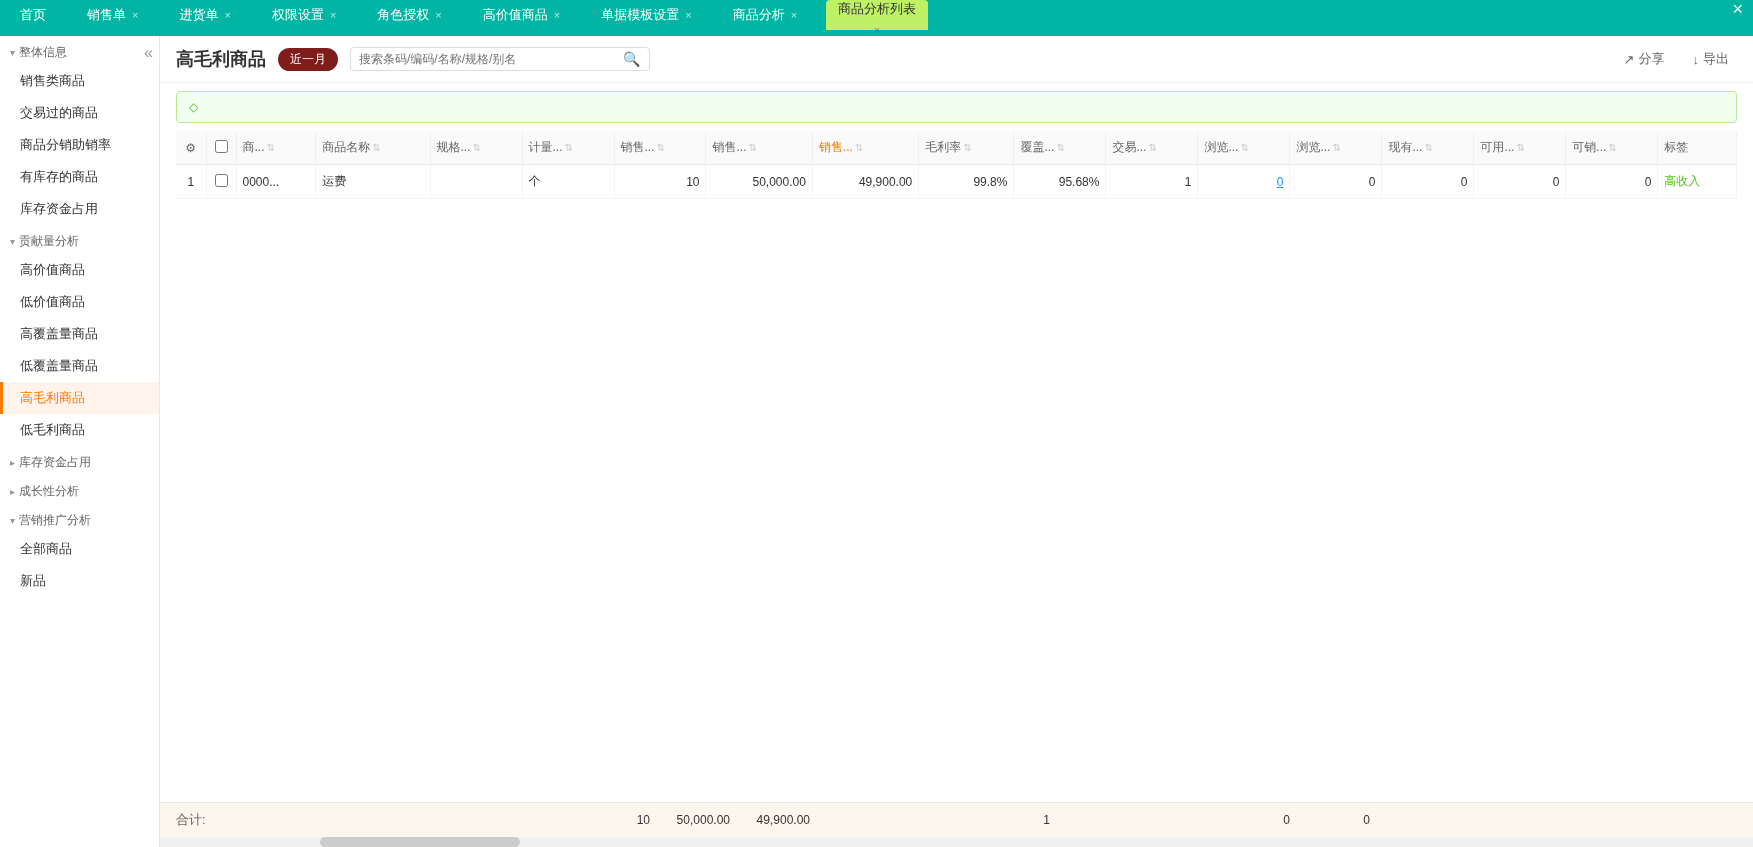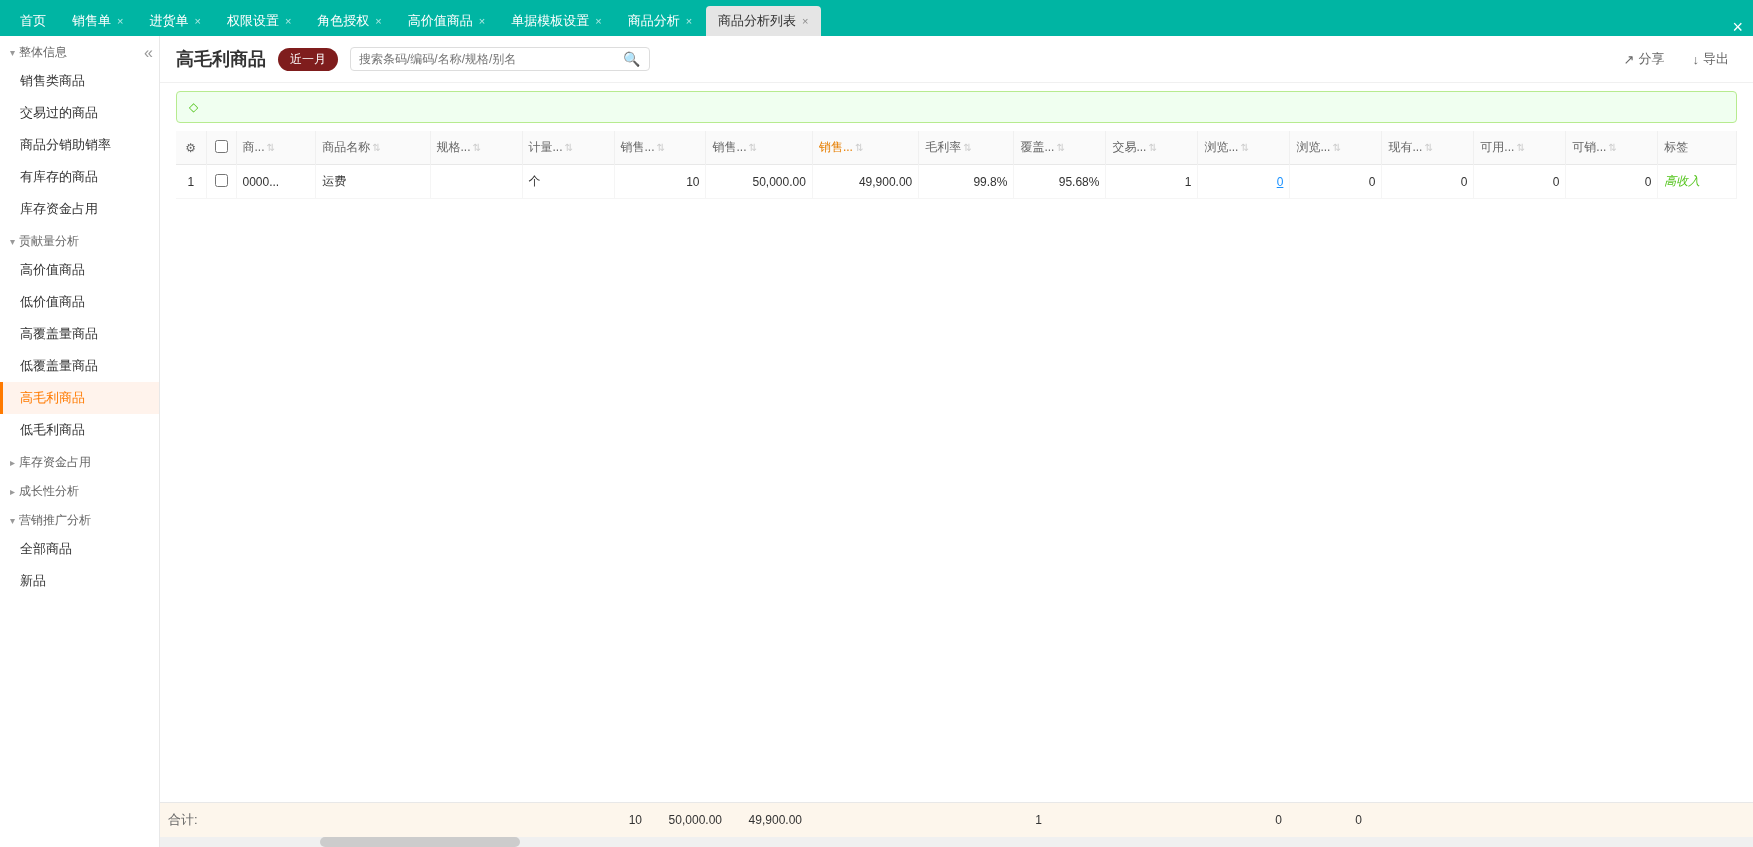--- a/index.html
+++ b/index.html
@@ -3,38 +3,38 @@
   <meta charset="utf-8">
   <style>
     * { margin: 0; padding: 0; box-sizing: border-box; }
     body { font-family: "Microsoft YaHei", "PingFang SC", sans-serif; font-size: 13px; background: #f5f5f5; overflow: hidden; width: 1753px; height: 847px; }
 
     
     .top-nav {
       background: #00b5a3;
       height: 36px;
       display: flex;
-      align-items: flex-end;
+      align-items: flex-start;
       padding: 0 8px;
-      gap: 2px;
+      gap: 17px;
       position: relative;
     }
     .nav-tab {
       display: flex;
       align-items: center;
       height: 30px;
       padding: 0 12px;
       color: #fff;
       font-size: 13px;
       cursor: pointer;
       border-radius: 4px 4px 0 0;
       gap: 6px;
       white-space: nowrap;
     }
-    .nav-tab.active { background: #e5e5e5; color: #333; border-radius: 4px 4px 0 0; }
+    .nav-tab.active { background: #bef264; color: #333; border-radius: 4px 4px 0 0; flex-direction: column; }
     .nav-tab .close-icon { font-size: 11px; color: inherit; opacity: 0.7; cursor: pointer; }
     .nav-tab.active .close-icon { color: #666; }
     .nav-close-all {
       position: absolute;
       right: 10px;
       color: #fff;
       font-size: 18px;
       cursor: pointer;
       line-height: 1;
     }
@@ -196,28 +196,28 @@
     }
     tbody tr {
       border-bottom: 1px solid #f5f5f5;
     }
     tbody td {
       padding: 8px 6px;
       color: #333;
       white-space: nowrap;
       border-right: 1px solid #f5f5f5;
     }
-    .tag-high { color: #52c41a; font-size: 12px; font-style: italic; }
+    .tag-high { color: #52c41a; font-size: 12px; }
     .num-col { text-align: right; }
 
     
     .footer-bar {
       background: #fdf6ec;
       border-top: 1px solid #e8e8e8;
-      padding: 8px 8px;
+      padding: 8px 16px;
       display: flex;
       align-items: center;
       font-size: 13px;
       color: #333;
       gap: 0;
       margin-top: 35px;
     }
     .footer-label { min-width: 60px; color: #666; }
     .footer-values {
       display: flex;

